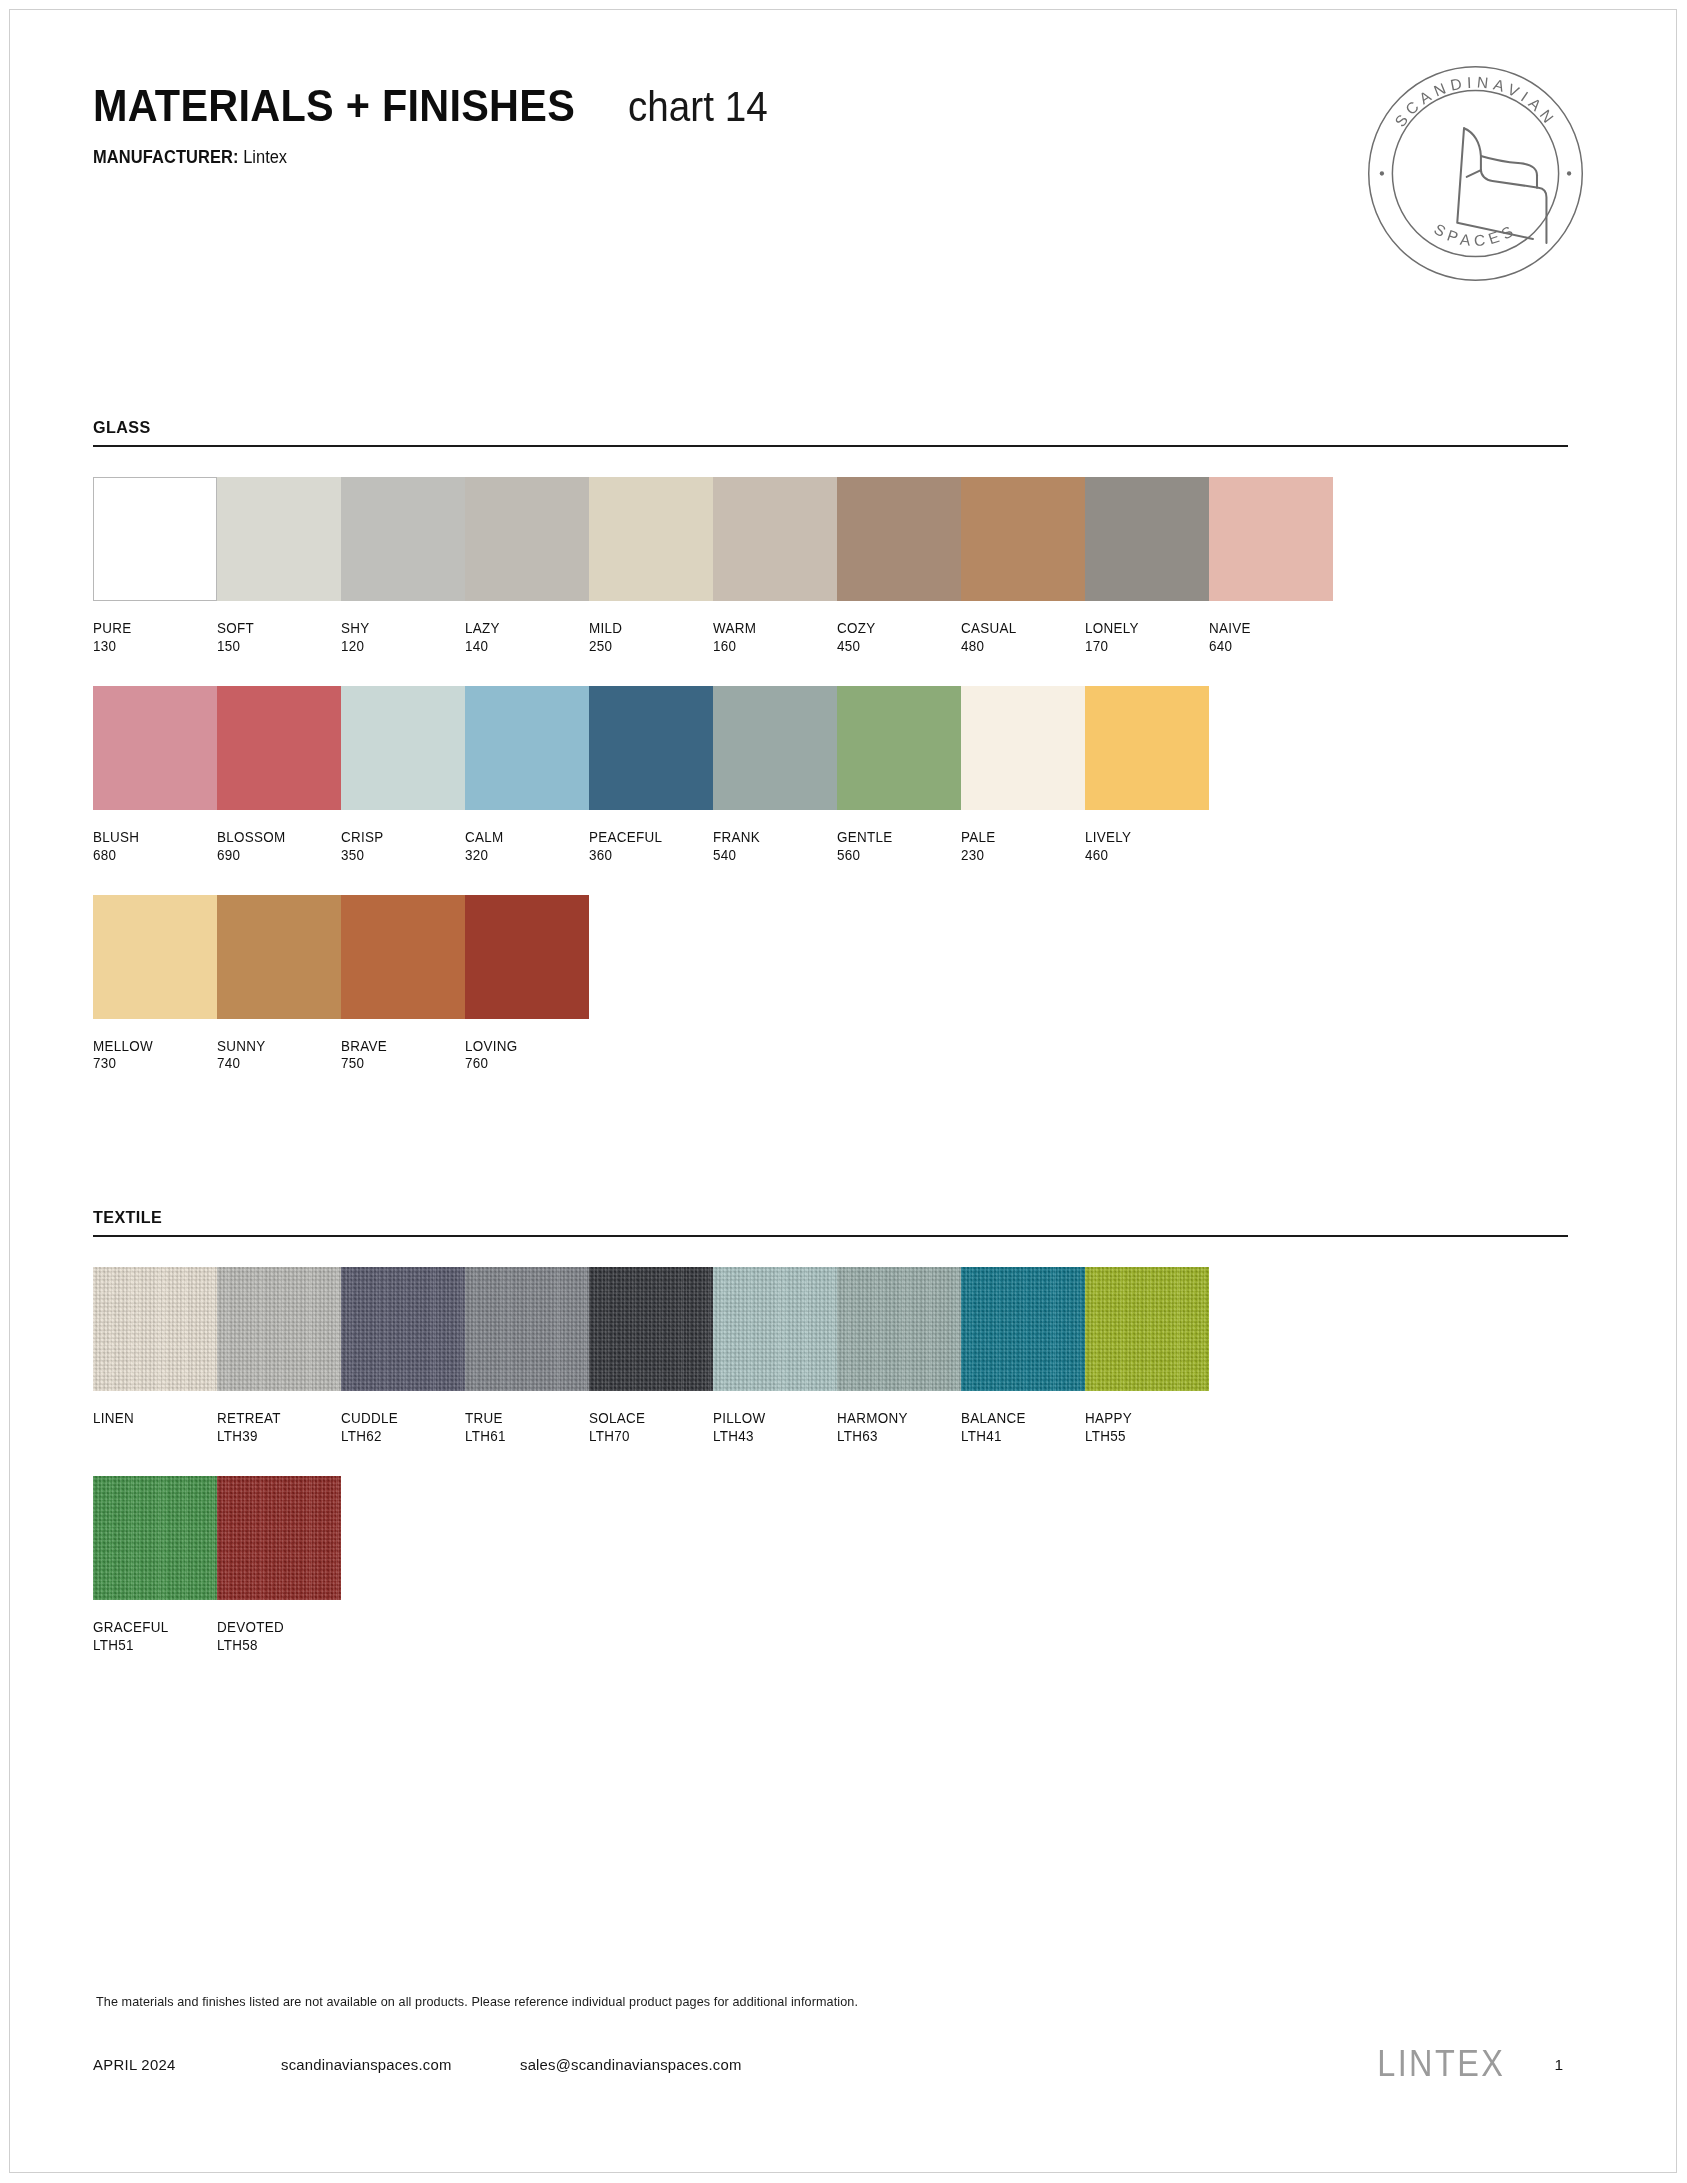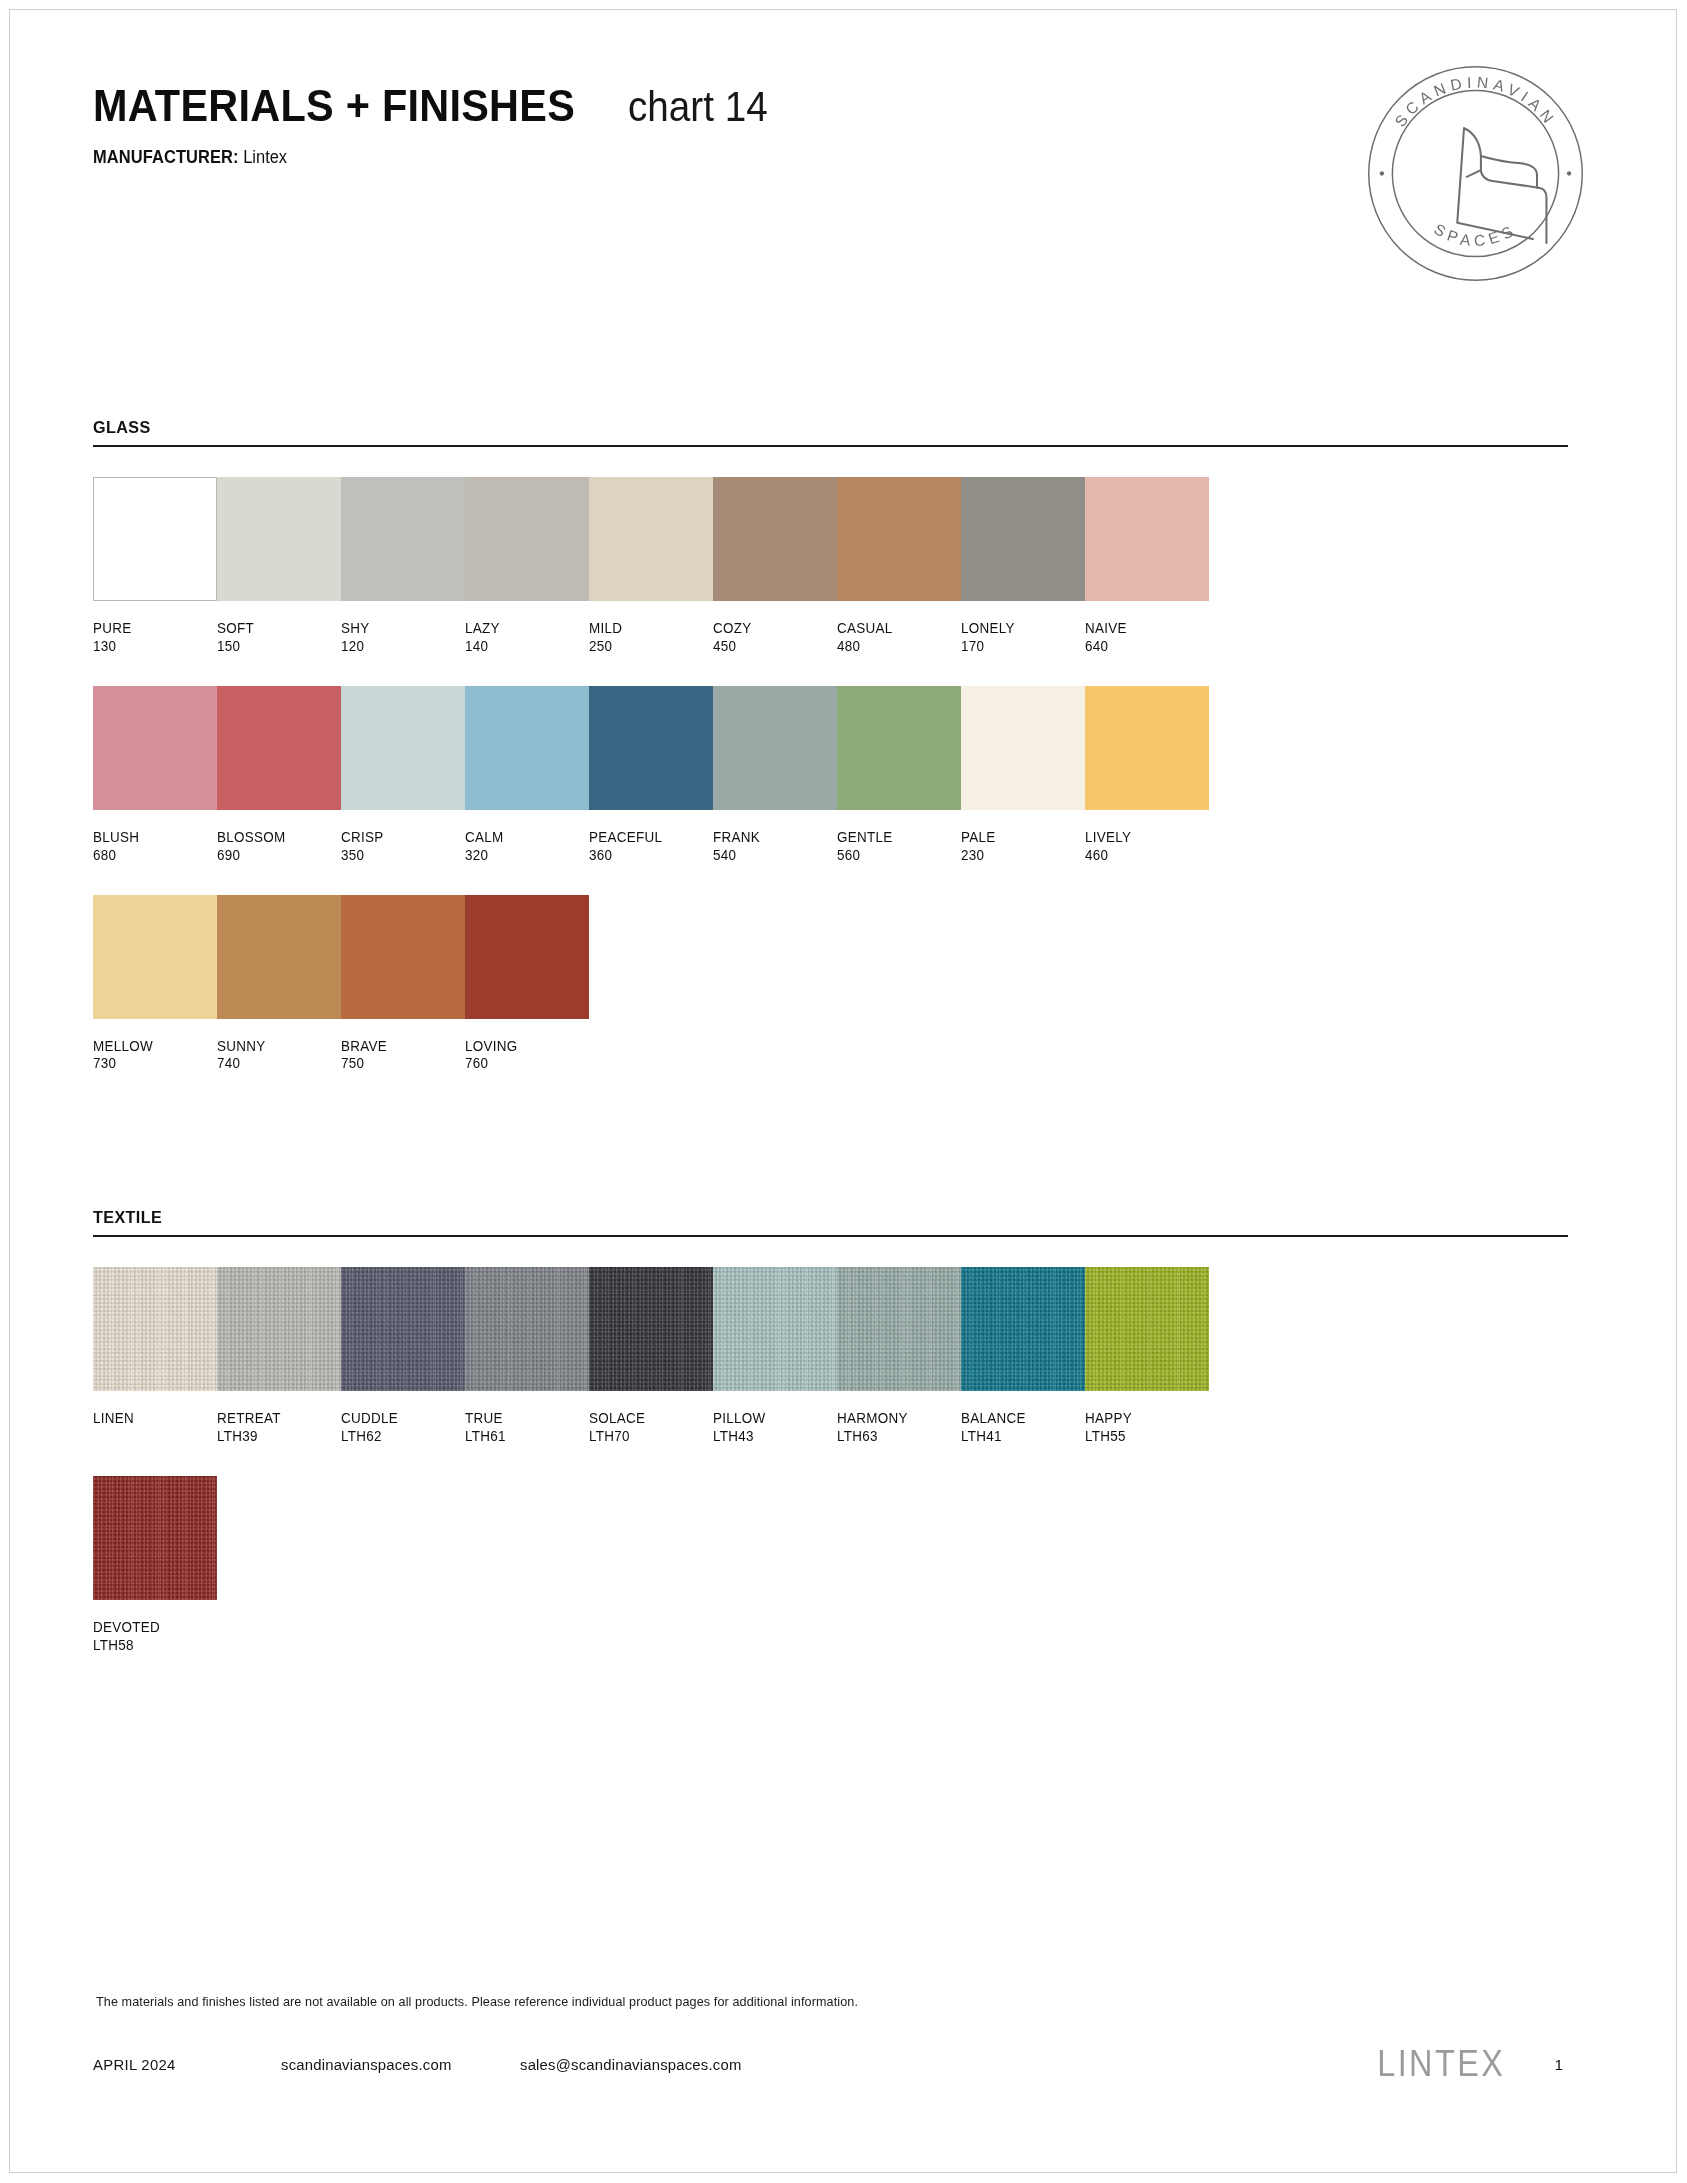--- a/index.html
+++ b/index.html
@@ -281,20 +281,25 @@
           <div class="swatch" style="background-color: rgb(191, 187, 180);"></div>
           <div class="swatch-label">LAZY</div>
           <div class="swatch-code">140</div>
         </div>
         <div class="swatch-cell">
           <div class="swatch" style="background-color: rgb(220, 212, 192);"></div>
           <div class="swatch-label">MILD</div>
           <div class="swatch-code">250</div>
         </div>
         <div class="swatch-cell">
+          <div class="swatch" style="background-color: rgb(200, 189, 177);"></div>
+          <div class="swatch-label">WARM</div>
+          <div class="swatch-code">160</div>
+        </div>
+        <div class="swatch-cell">
           <div class="swatch" style="background-color: rgb(166, 139, 119);"></div>
           <div class="swatch-label">COZY</div>
           <div class="swatch-code">450</div>
         </div>
         <div class="swatch-cell">
           <div class="swatch" style="background-color: rgb(181, 136, 99);"></div>
           <div class="swatch-label">CASUAL</div>
           <div class="swatch-code">480</div>
         </div>
         <div class="swatch-cell">
@@ -423,20 +428,25 @@
           <div class="swatch-label">BALANCE</div>
           <div class="swatch-code">LTH41</div>
         </div>
         <div class="swatch-cell">
           <div class="swatch textile" style="background-color: rgb(155, 179, 32);"></div>
           <div class="swatch-label">HAPPY</div>
           <div class="swatch-code">LTH55</div>
         </div>
       </div>
     <div class="swatch-row" id="textile-row-1">
+        <div class="swatch-cell">
+          <div class="swatch textile" style="background-color: rgb(63, 143, 68);"></div>
+          <div class="swatch-label">GRACEFUL</div>
+          <div class="swatch-code">LTH51</div>
+        </div>
         <div class="swatch-cell">
           <div class="swatch textile" style="background-color: rgb(138, 36, 32);"></div>
           <div class="swatch-label">DEVOTED</div>
           <div class="swatch-code">LTH58</div>
         </div>
       </div>
   </div>
 
   <div id="disclaimer">The materials and finishes listed are not available on all products. Please reference individual product pages for additional information.</div>
 

